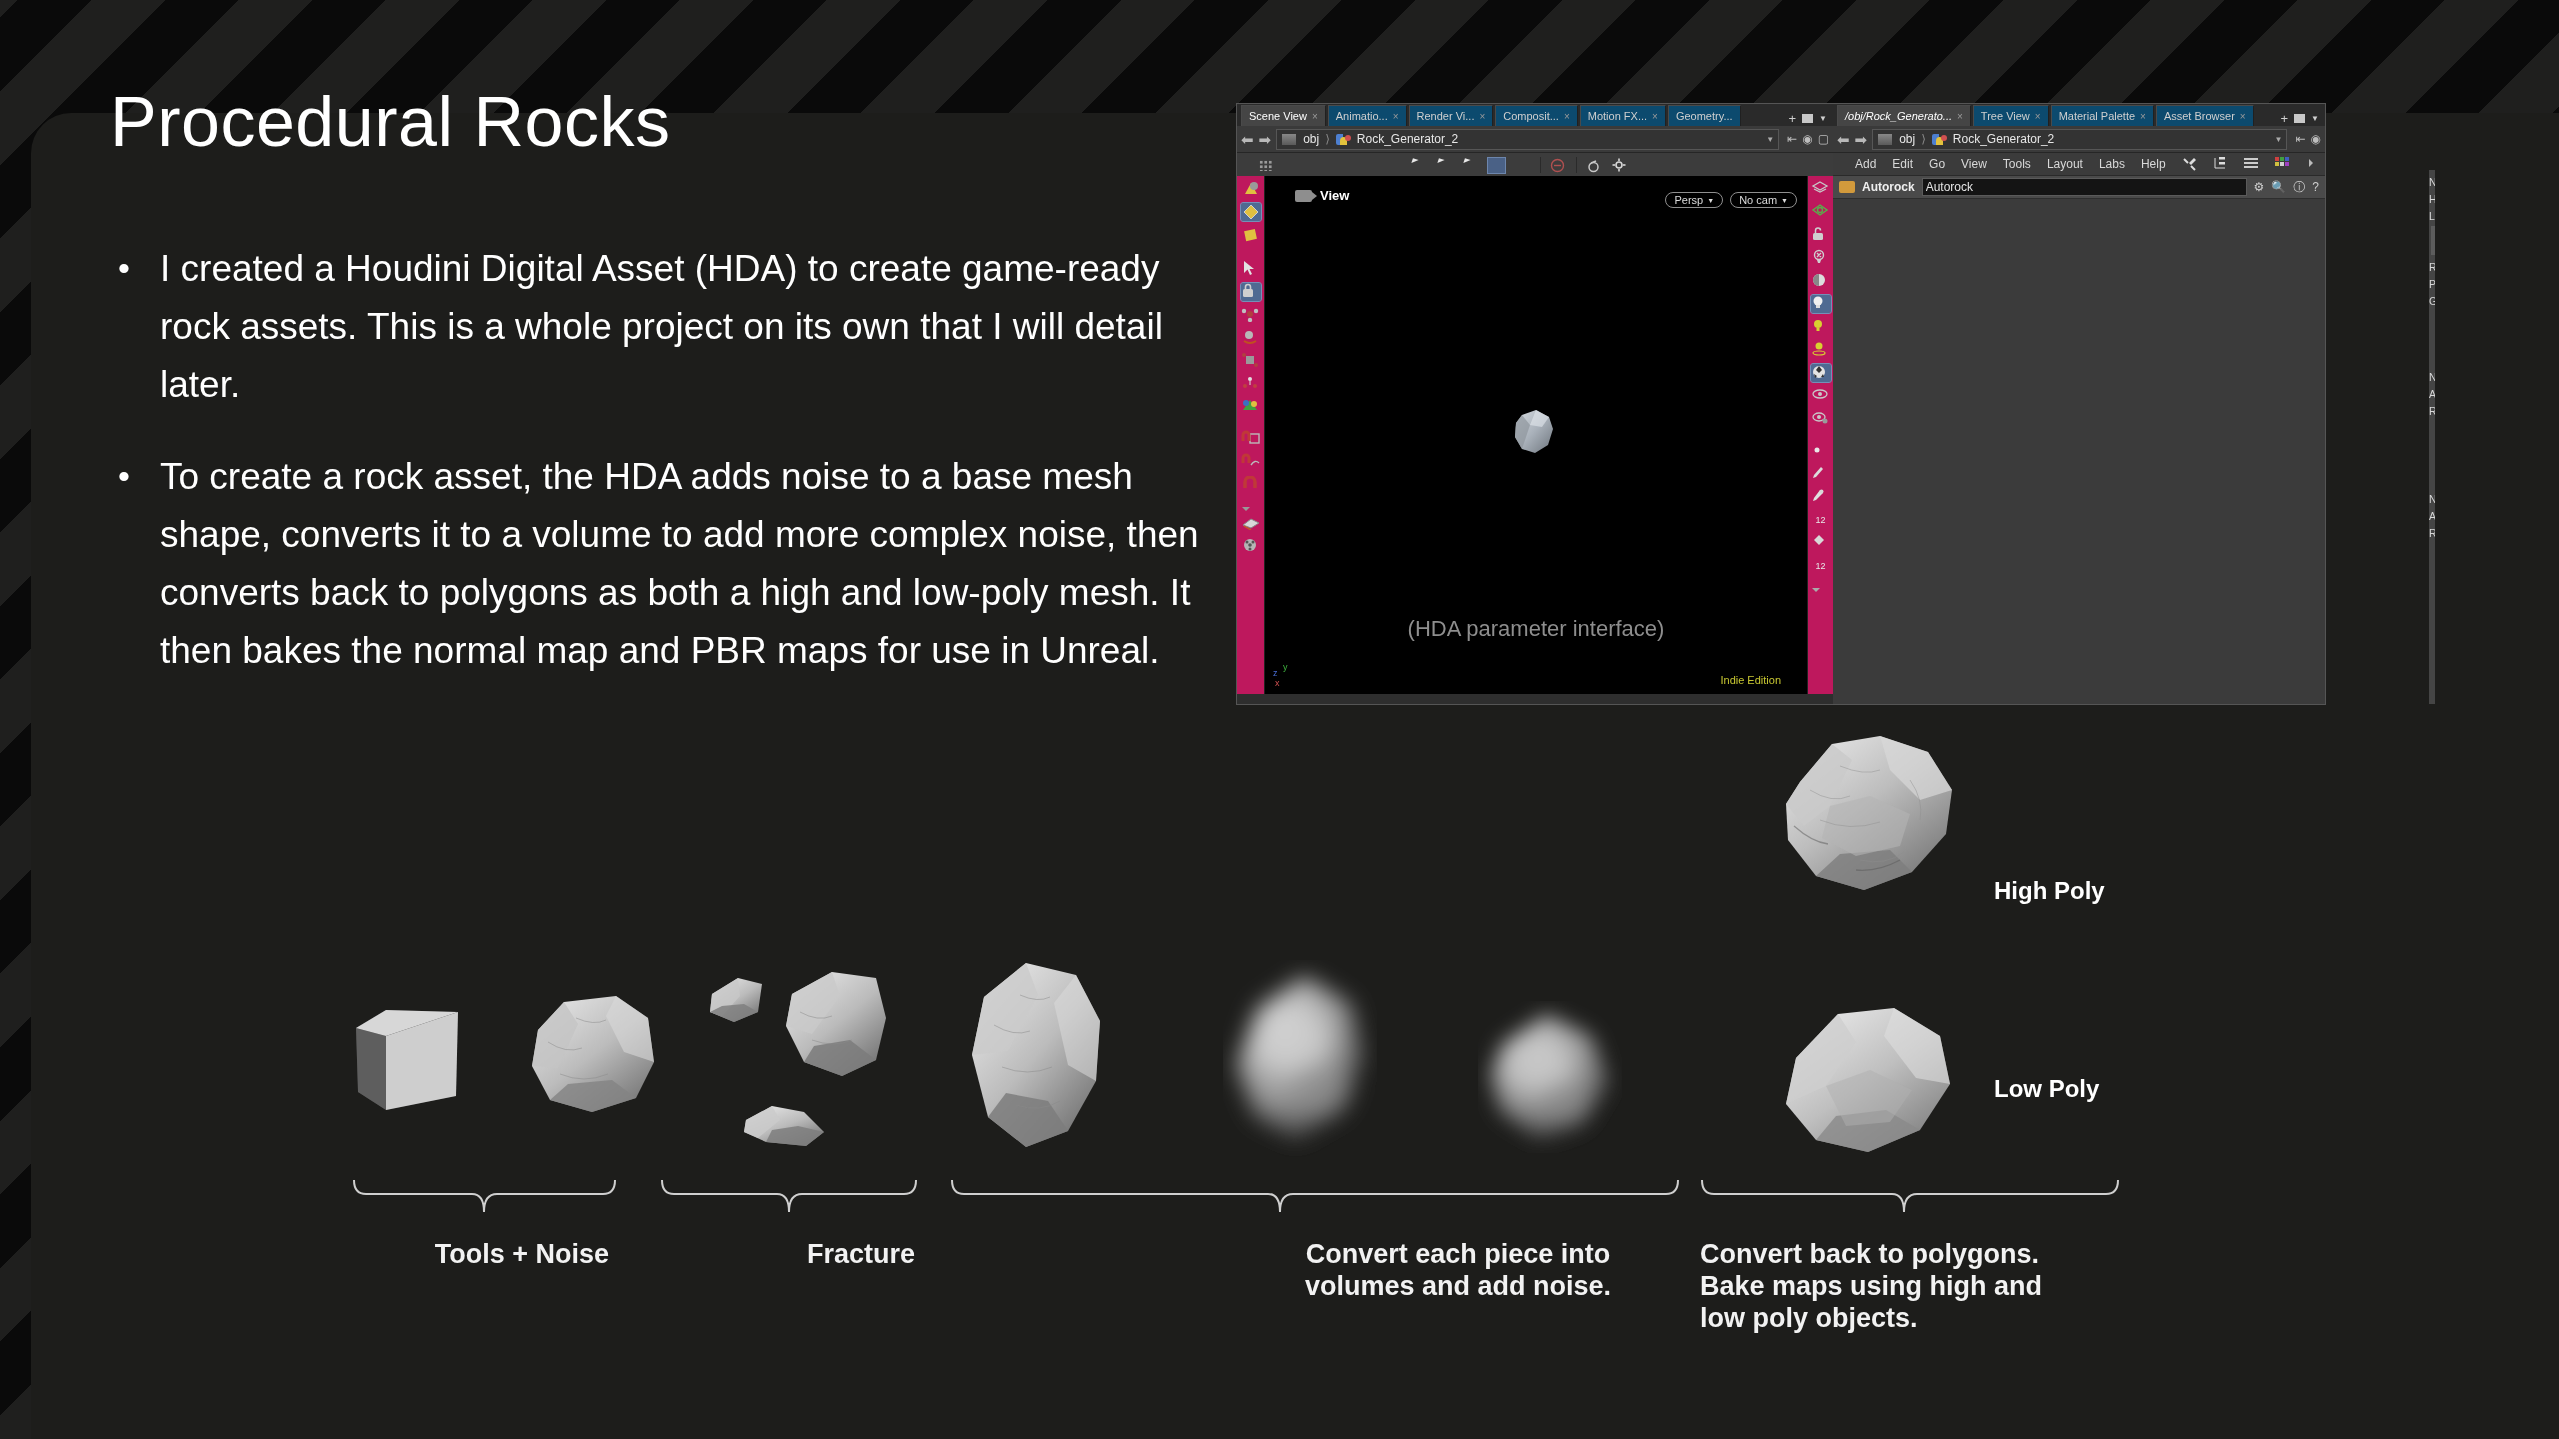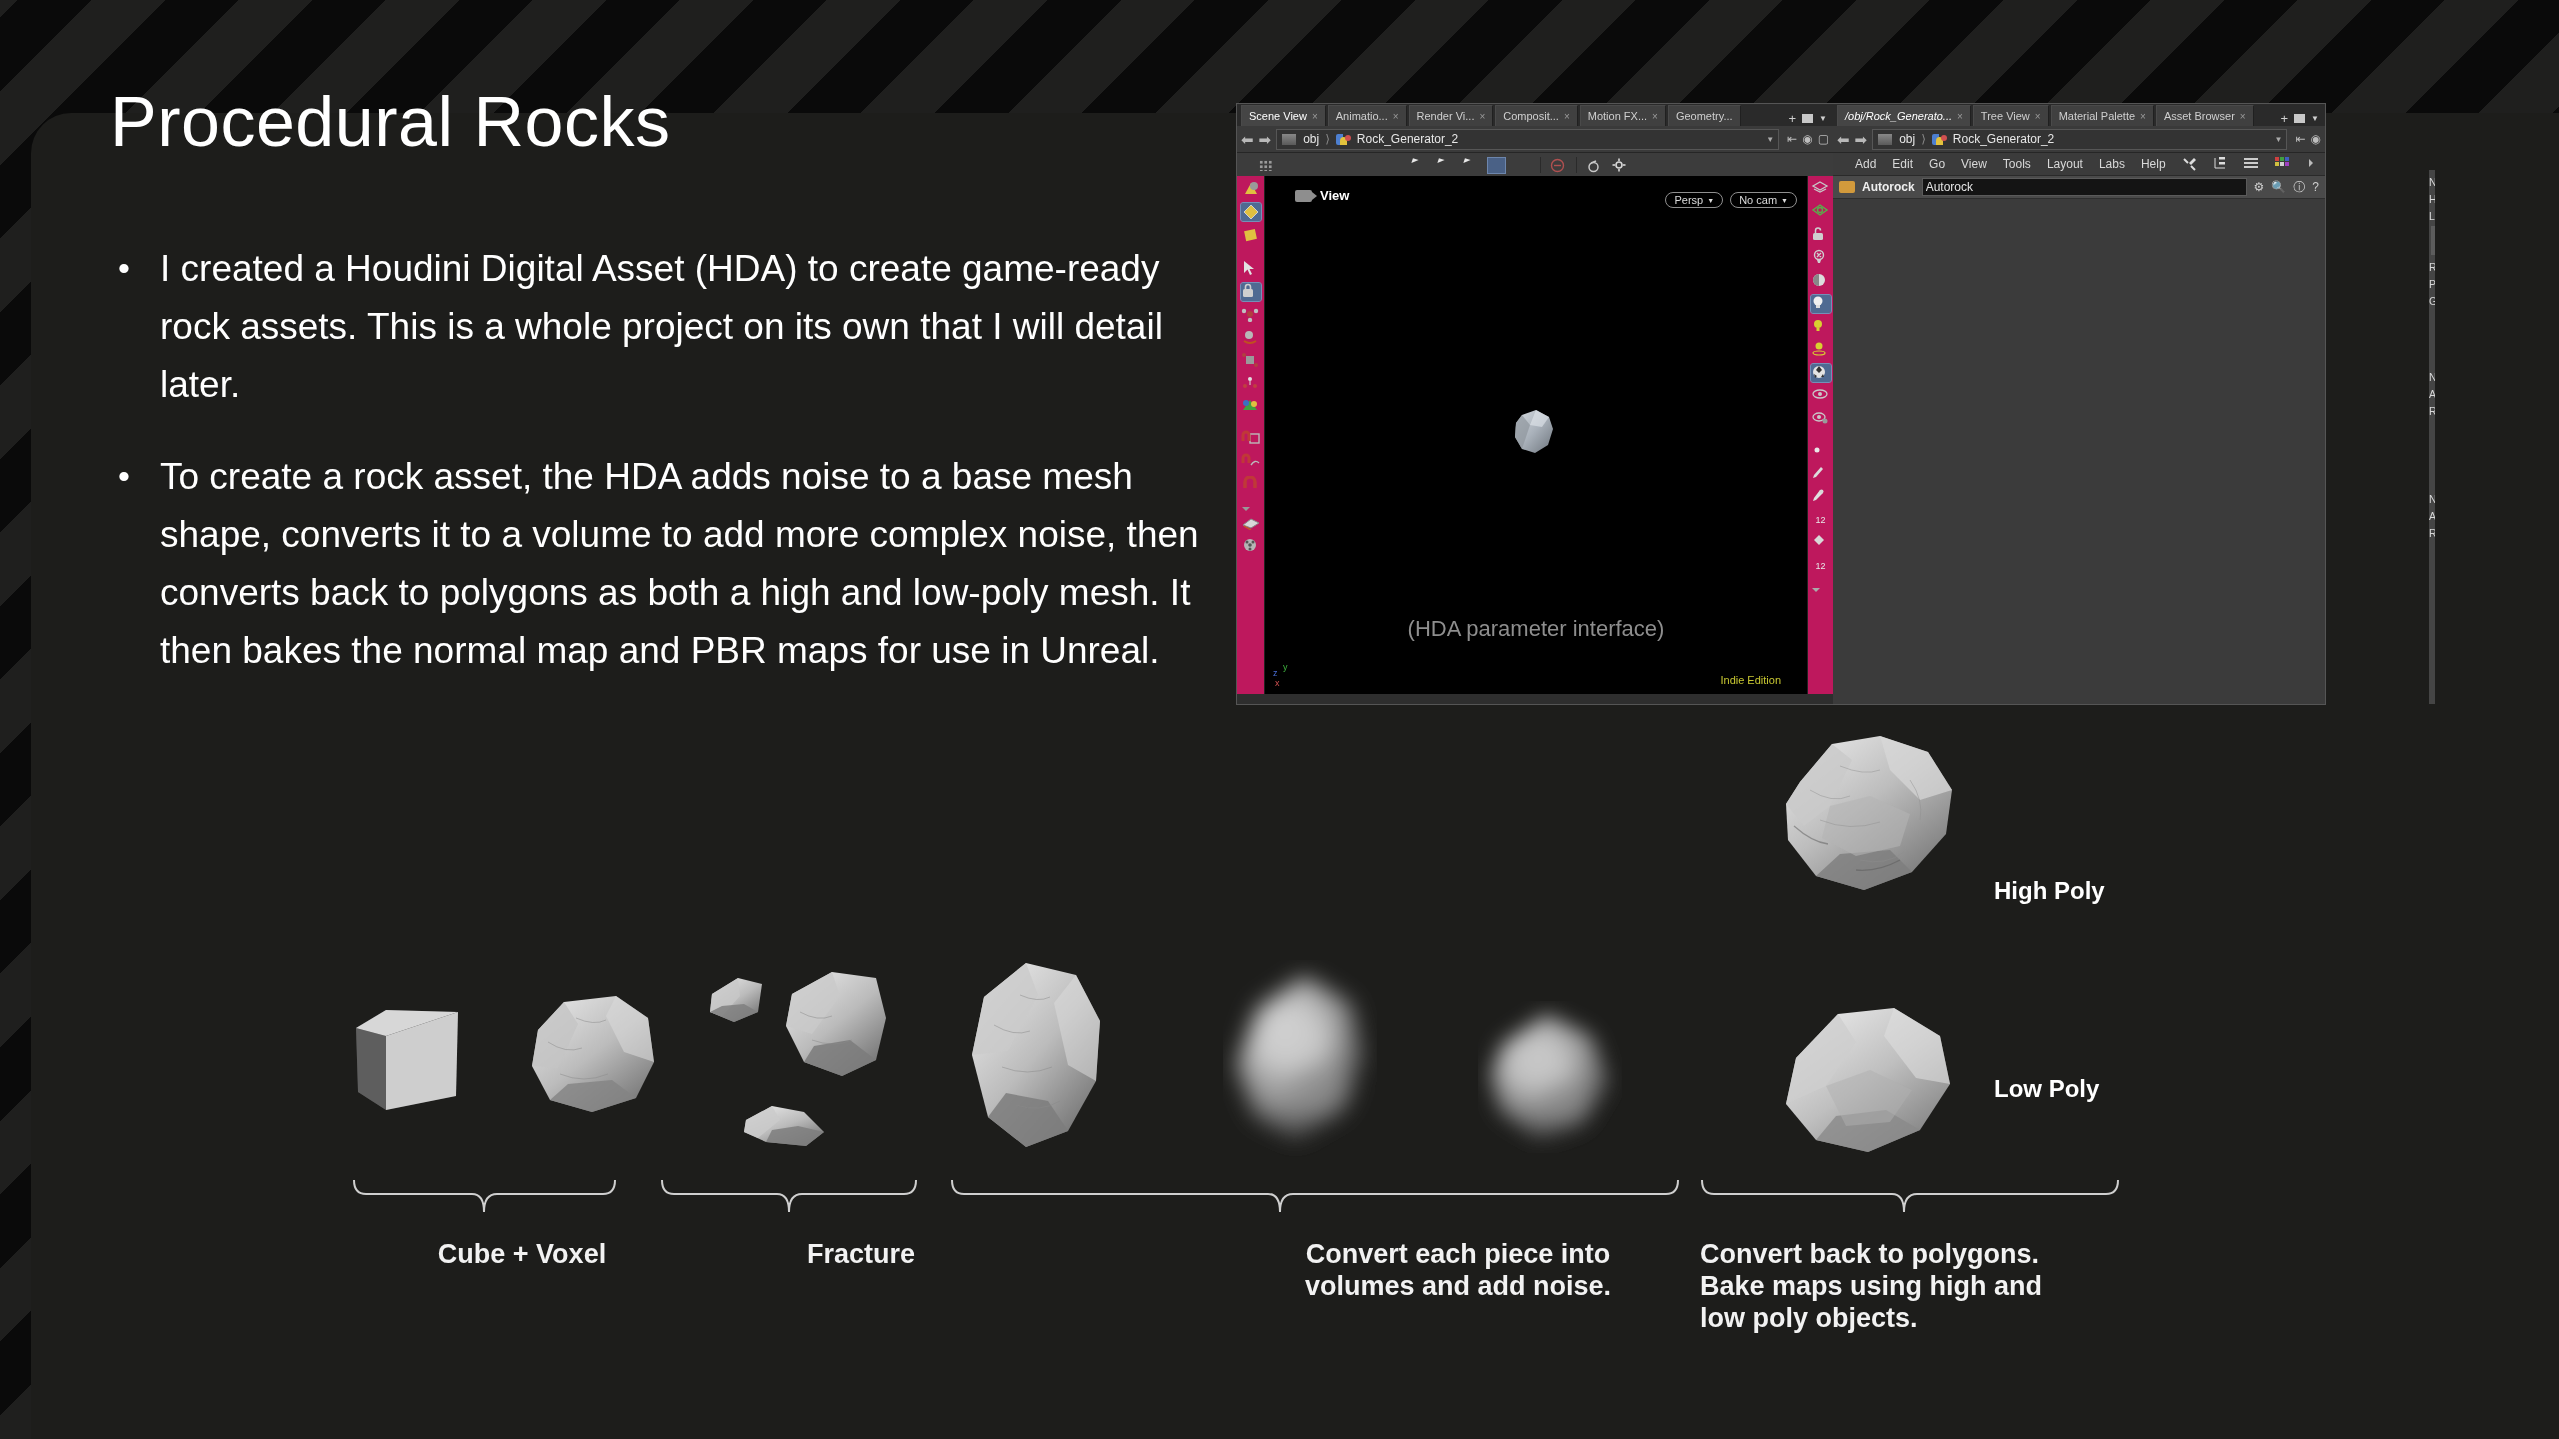--- a/index.html
+++ b/index.html
@@ -32,21 +32,21 @@
     background:#3a3a3a;border:1px solid #555;box-sizing:border-box;
     font-family:"Liberation Sans",sans-serif;color:#d0d0d0;}
   .hd-col{position:absolute;top:0;bottom:0;}
   #hd-left{left:0;width:596px;background:#2e2e2e;border-right:1px solid #1a1a1a;}
   #hd-right{left:596px;right:0;background:#3b3b3b;}
 
   
   .tabstrip{display:flex;align-items:flex-end;height:22px;background:#2a2a2a;
     padding-left:4px;overflow:hidden;}
   .tab{display:flex;align-items:center;gap:5px;height:20px;padding:0 7px;
-    font-size:11px;color:#cfcfcf;background:#404040;margin-right:2px;
+    font-size:11px;color:#cfcfcf;background:#0c4a6e;margin-right:2px;
     border-top:1px solid #4a4a4a;border-left:1px solid #4a4a4a;border-right:1px solid #202020;
     white-space:nowrap;}
   .tab.active{background:#454545;color:#fff;}
   .tab .x{font-size:10px;color:#9a9a9a;}
   .tabextra{display:flex;align-items:center;gap:6px;margin-left:auto;padding:0 6px;
     color:#cfcfcf;font-size:13px;}
   .tabextra .sq{width:11px;height:9px;background:#c8c8c8;display:inline-block;}
   .tabextra .cv{font-size:8px;}
 
   
@@ -834,21 +834,21 @@
   <svg class="brace" style="left:660px;top:1178px;width:258px;height:40px" viewBox="0 0 258 40">
     <path d="M2 2 Q2 16 14 16 L117 16 Q129 16 129 34 Q129 16 142 16 L244 16 Q256 16 256 2" fill="none" stroke="#cfcfcf" stroke-width="2"></path>
   </svg>
   <svg class="brace" style="left:950px;top:1178px;width:730px;height:40px" viewBox="0 0 730 40">
     <path d="M2 2 Q2 16 14 16 L318 16 Q330 16 330 34 Q330 16 343 16 L716 16 Q728 16 728 2" fill="none" stroke="#cfcfcf" stroke-width="2"></path>
   </svg>
   <svg class="brace" style="left:1700px;top:1178px;width:420px;height:40px" viewBox="0 0 420 40">
     <path d="M2 2 Q2 16 14 16 L192 16 Q204 16 204 34 Q204 16 217 16 L406 16 Q418 16 418 2" fill="none" stroke="#cfcfcf" stroke-width="2"></path>
   </svg>
 
-  <div class="caption" style="left:402px;top:1238px;width:240px;text-align:center">Cube + Voxel</div>
+  <div class="caption" style="left:402px;top:1238px;width:240px;text-align:center">Tools + Noise</div>
   <div class="caption" style="left:665px;top:1238px;width:250px;text-align:right">Fracture</div>
   <div class="caption" style="left:1700px;top:1238px;width:430px;white-space:pre-line">Convert back to polygons.
 Bake maps using high and
 low poly objects.</div>
   <div class="caption" style="left:1238px;top:1238px;width:440px;text-align:center;white-space:pre-line">Convert each piece into
 volumes and add noise.</div>
 
 </div>
 
 </body></html>

